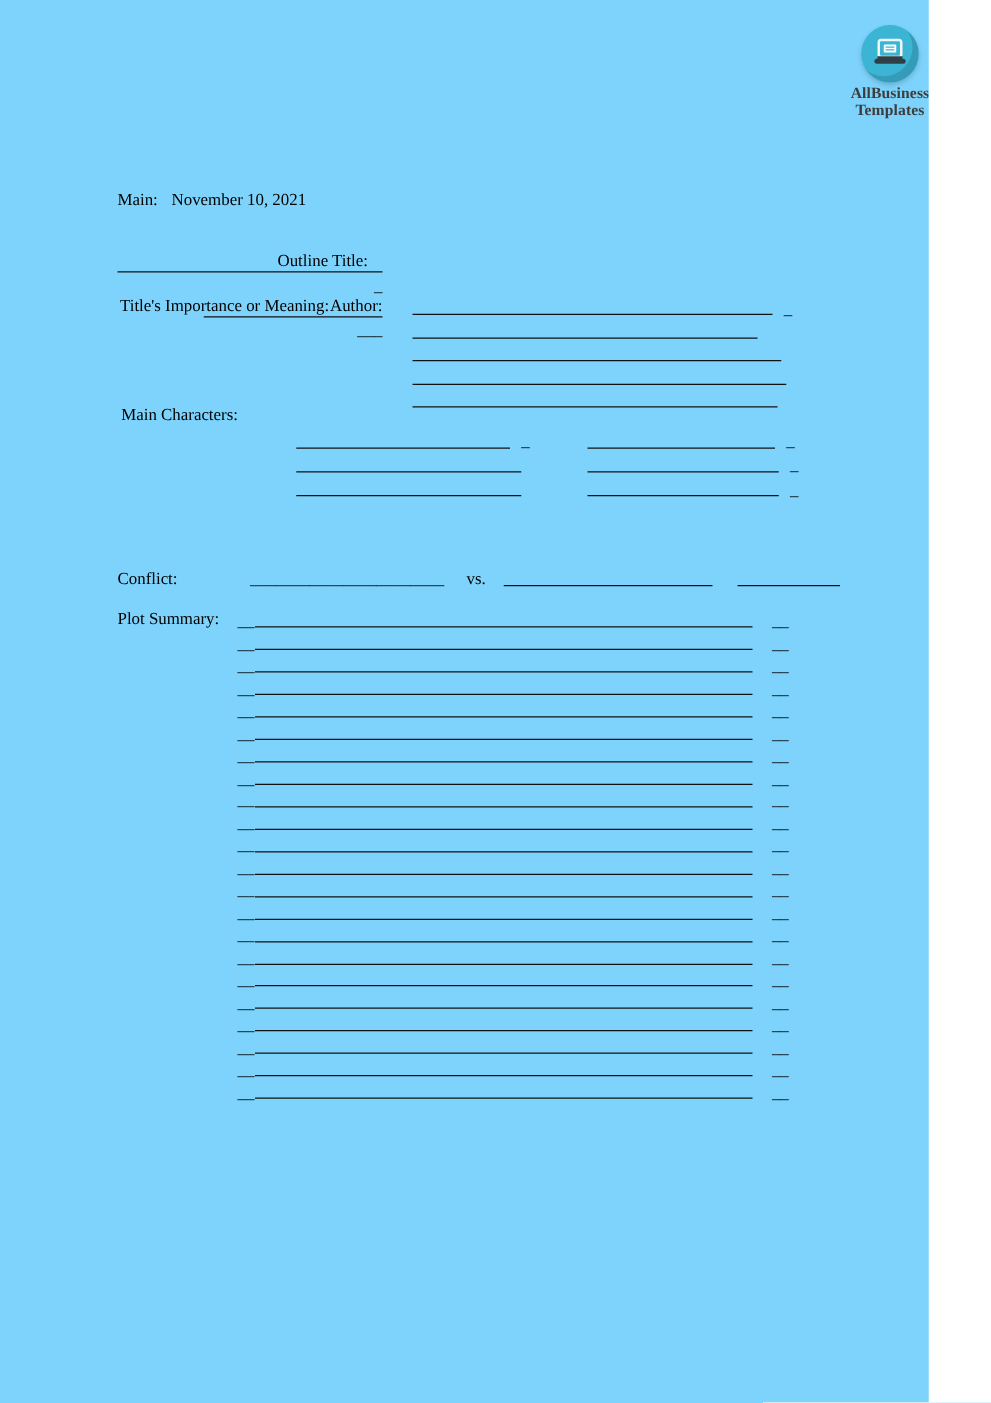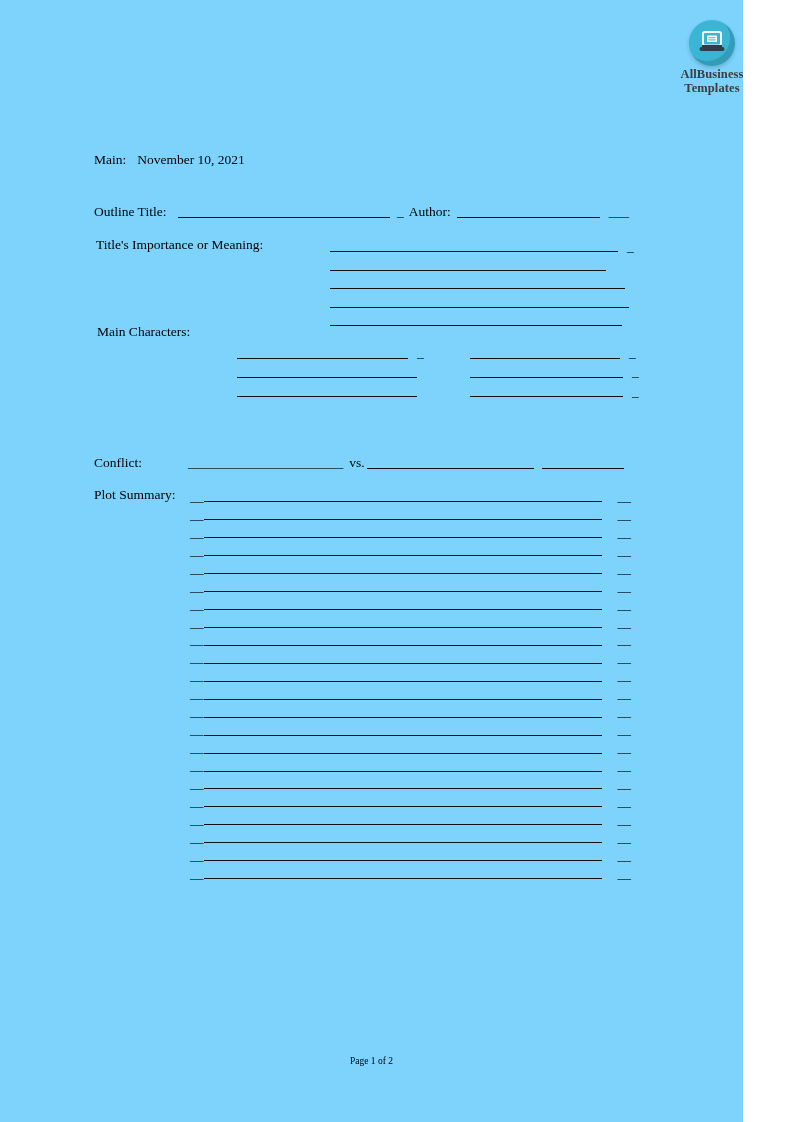--- a/index.html
+++ b/index.html
@@ -21,31 +21,31 @@
     box-shadow: inset -5px -5px 0 rgba(0,0,0,0.13), 0 2px 4px rgba(0,0,0,0.18);
   }
   .brand { font-weight:bold; font-size:12.5px; line-height:1.1; color:#3d3d3d; letter-spacing:0.1px; }
 
   
   #doc-title { left:0; right:0; top:96px; text-align:center; font-weight:bold; font-size:17.5px; letter-spacing:0.2px; }
 
   
   #date-row { left:94px; top:152px; }
   #date-row .val { margin-left:11px; }
-  #outline-row { left:94px; top:201px; height:19px; }
+  #outline-row { left:94px; top:201px; height:19px;flex-direction:column; }
   #importance-label { left:96px; top:237px; }
   #importance-lines { left:330px; top:236px; }
   .iline { height:18.6px; display:flex; align-items:flex-end; }
   #chars-label { left:97px; top:324px; }
   .chars-col { top:342px; }
   #chars-col1 { left:237px; }
   #chars-col2 { left:470px; }
   .crow { height:19.2px; display:flex; align-items:flex-end; white-space:pre; }
   #protagonist-row { left:94px; top:416px; height:19px; }
-  #conflict-row { left:94px; top:452px; height:19px; }
+  #conflict-row { left:94px; top:452px; height:19px;gap:12px; }
   #plot-label { left:94px; top:487px; }
   #plot-lines { left:190px; top:487px; }
   .plot-line { height:17.95px; display:flex; align-items:flex-end; white-space:pre; }
   .plot-tail { margin-left:16px; }
 
   #page-footer { left:0; right:0; top:1056px; text-align:center; font-size:9.5px; }
 </style>
 </head>
 <body>
 
@@ -141,15 +141,14 @@
       <div class="plot-line"><span>__</span><span class="ln" style="width: 398px;"></span><span class="plot-tail">__</span></div>
       <div class="plot-line"><span>__</span><span class="ln" style="width: 398px;"></span><span class="plot-tail">__</span></div>
       <div class="plot-line"><span>__</span><span class="ln" style="width: 398px;"></span><span class="plot-tail">__</span></div>
       <div class="plot-line"><span>__</span><span class="ln" style="width: 398px;"></span><span class="plot-tail">__</span></div>
       <div class="plot-line"><span>__</span><span class="ln" style="width: 398px;"></span><span class="plot-tail">__</span></div>
       <div class="plot-line"><span>__</span><span class="ln" style="width: 398px;"></span><span class="plot-tail">__</span></div>
       <div class="plot-line"><span>__</span><span class="ln" style="width: 398px;"></span><span class="plot-tail">__</span></div>
       <div class="plot-line"><span>__</span><span class="ln" style="width: 398px;"></span><span class="plot-tail">__</span></div>
     </div>
 
-  <div id="page-footer" class="abs">Page 1 of 2</div>
 
 </div>
 
 </body></html>

